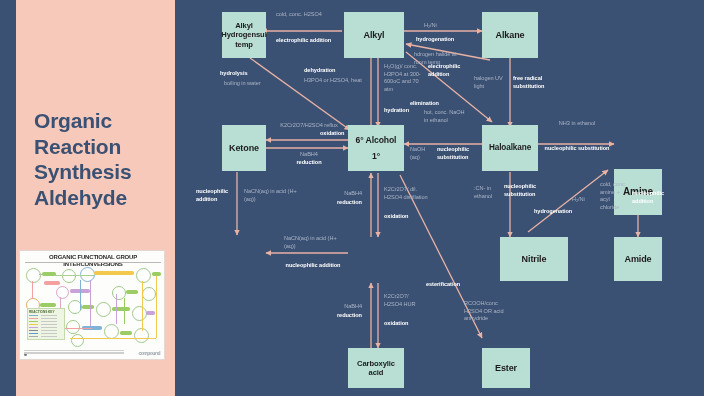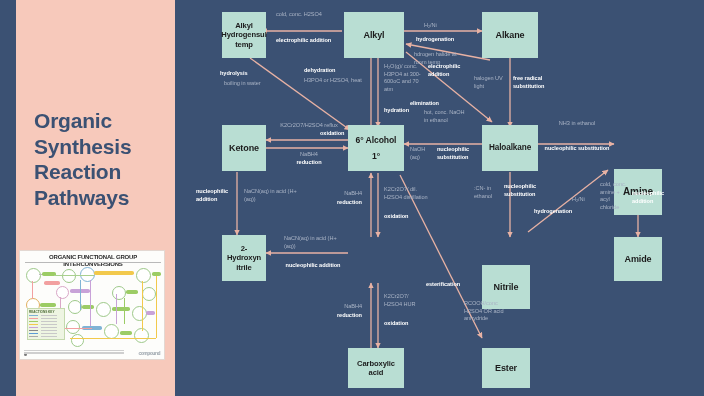--- a/index.html
+++ b/index.html
@@ -82,23 +82,23 @@
 <body>
 
 <div id="stage">
 
   <div class="left-band"></div>
   <div class="left-panel"></div>
   <div class="right-band"></div>
 
   <div class="title-block">
     <div>Organic</div>
+    <div>Reaction</div>
     <div>Synthesis</div>
-    <div>Reaction</div>
-    <div>Pathways</div>
+    <div>Aldehyde</div>
   </div>
 
   <div class="thumb">
     <div class="thumb-title">ORGANIC FUNCTIONAL GROUP INTERCONVERSIONS</div>
     <div class="thumb-rule"></div>
     <div class="thumb-canvas">
 
       <div class="tn" style="left:2px;top:4px;width:13px;height:13px;"></div>
       <div class="tn" style="left:38px;top:5px;width:12px;height:12px;"></div>
       <div class="tn" style="left:56px;top:3px;width:13px;height:13px;border-color:#7fb3d5;"></div>
@@ -245,26 +245,23 @@
   </div>
 
   <div class="node" style="left:482px;top:125px;width:56px;height:46px;font-size:8.2px;">
     <span>Haloalkane</span>
   </div>
 
   <div class="node" style="left:614px;top:125px;width:48px;height:46px;font-size:10px;margin-top:44px;">
     <span>Amine</span>
   </div>
 
-  <div class="node" style="left:222px;top:235px;width:44px;height:46px;">
-    <span>2-Hydroxyn itrile</span>
-  </div>
-
-
-  <div class="node" style="left:482px;top:237px;width:48px;height:44px;font-size:9px;margin-top:28px;">
+
+
+  <div class="node" style="left:500px;top:237px;width:68px;height:44px;font-size:9px;">
     <span>Nitrile</span>
   </div>
 
   <div class="node" style="left:614px;top:237px;width:48px;height:44px;font-size:9px;">
     <span>Amide</span>
   </div>
 
   <div class="node" style="left:482px;top:348px;width:48px;height:40px;font-size:9px;">
     <span>Ester</span>
   </div>

